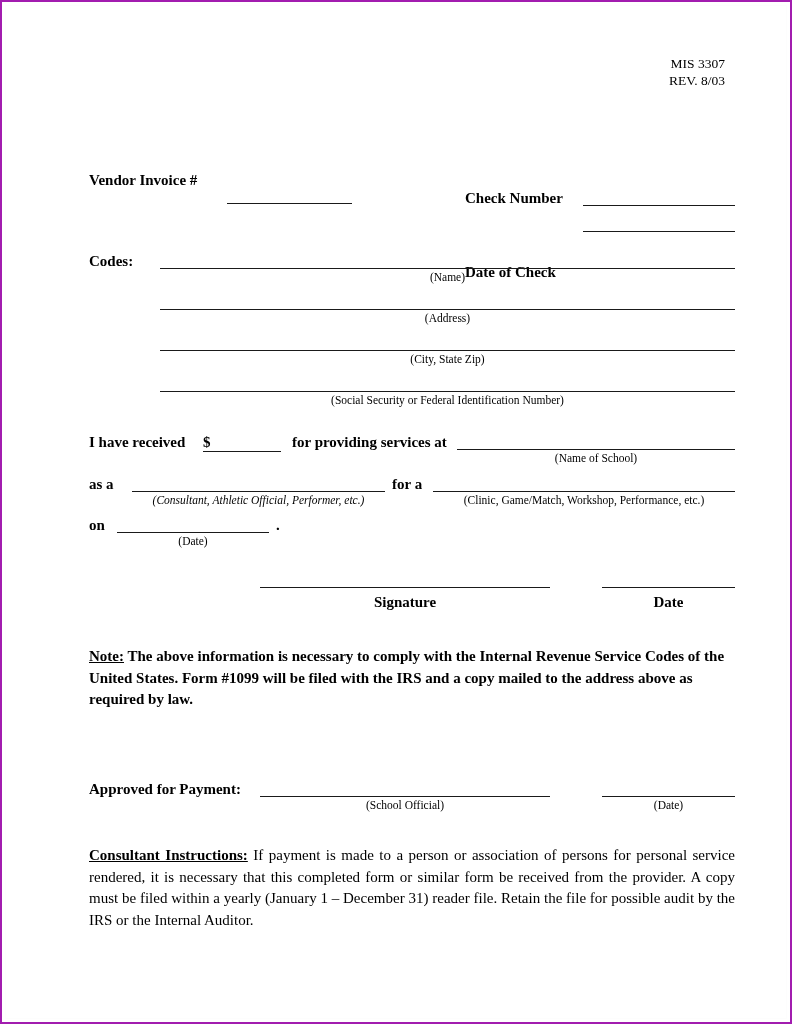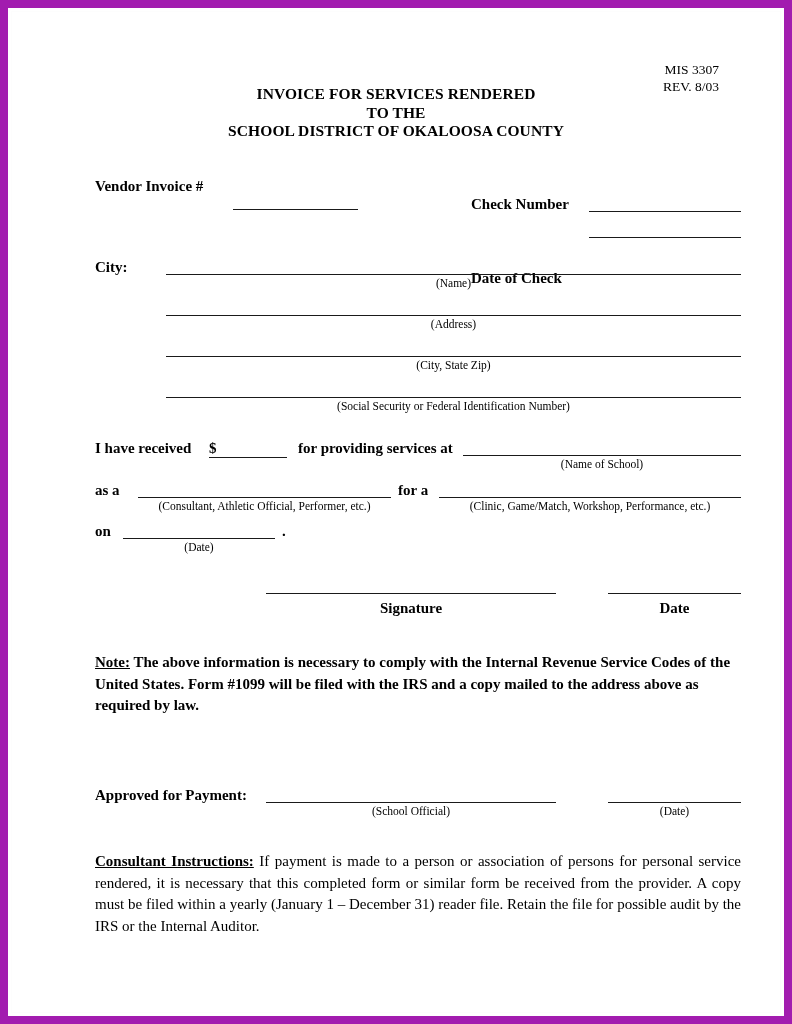--- a/index.html
+++ b/index.html
@@ -12,21 +12,21 @@
     height: 1024px;
     font-family: "Liberation Serif", "DejaVu Serif", serif;
     color: #000000;
     overflow: hidden;
   }
   .page {
     position: relative;
     width: 792px;
     height: 1024px;
     box-sizing: border-box;
-    border: 8px solid #a21caf;
+    border: 2px solid #a21caf;
     background: #ffffff;
   }
   .sheet {
     position: absolute;
     left: 3px;
     top: 3px;
     right: 3px;
     bottom: 3px;
     background: #ffffff;
     box-shadow: inset 0 0 0 1px #fdfdfd;
@@ -107,45 +107,40 @@
 <body>
 
 <div class="page">
   <div class="sheet">
 
     <div class="abs formno">
       <div>MIS 3307</div>
       <div>REV. 8/03</div>
     </div>
 
-    <div class="abs title">
-      <div>INVOICE FOR SERVICES RENDERED</div>
-      <div>TO THE</div>
-      <div>SCHOOL DISTRICT OF OKALOOSA COUNTY</div>
-    </div>
 
     <div class="abs lbl" style="left:84px; top:166px;">Vendor Invoice #</div>
     <div class="abs" style="left:222px; top:182px; width:125px;">
       <div class="lbl-reg" style="text-align:center; height:16px; overflow:hidden;"></div>
       <div class="rule"></div>
     </div>
 
     <div class="abs lbl" style="left:460px; top:184px;">Check Number</div>
     <div class="abs" style="left:578px; top:184px; width:152px;">
       <div class="lbl-reg" style="text-align:center; height:16px; overflow:hidden;"></div>
       <div class="rule"></div>
     </div>
 
     <div class="abs lbl" style="left:460px; top:210px;margin-top:48px;">Date of Check</div>
     <div class="abs" style="left:578px; top:210px; width:152px;">
       <div class="lbl-reg" style="text-align:center; height:16px; overflow:hidden;"></div>
       <div class="rule"></div>
     </div>
 
-    <div class="abs lbl" style="left:84px; top:247px;">City:</div>
+    <div class="abs lbl" style="left:84px; top:247px;">Codes:</div>
 
     <div class="abs" style="left:155px; top:288px; width:575px;">
       <div class="lbl-reg" style="text-align:center; height:16px; overflow:hidden;"></div>
       <div class="rule"></div>
       <div class="cap" style="padding-top:2px;">(Address)</div>
     </div>
 
     <div class="abs" style="left:155px; top:247px; width:575px;">
       <div class="lbl-reg" style="text-align:center; height:16px; overflow:hidden;"></div>
       <div class="rule"></div>
@@ -180,21 +175,21 @@
       <div class="lbl-reg" style="text-align:center; height:16px; overflow:hidden;"></div>
       <div class="rule"></div>
       <div class="cap" style="padding-top:2px;">(Name of School)</div>
     </div>
 
     <div class="abs lbl" style="left:84px; top:470px;">as a</div>
 
     <div class="abs" style="left:127px; top:470px; width:253px;">
       <div class="lbl-reg" style="text-align:center; height:16px; overflow:hidden;"></div>
       <div class="rule"></div>
-      <div class="cap" style="padding-top:2px;">(Consultant, Athletic Official, Performer, etc.)</div>
+      <div class="cap" style="padding-top:2px;font-style:italic;">(Consultant, Athletic Official, Performer, etc.)</div>
     </div>
 
     <div class="abs lbl" style="left:387px; top:470px;">for a</div>
 
     <div class="abs" style="left:428px; top:470px; width:302px;">
       <div class="lbl-reg" style="text-align:center; height:16px; overflow:hidden;"></div>
       <div class="rule"></div>
       <div class="cap" style="padding-top:2px;">(Clinic, Game/Match, Workshop, Performance, etc.)</div>
     </div>
 

